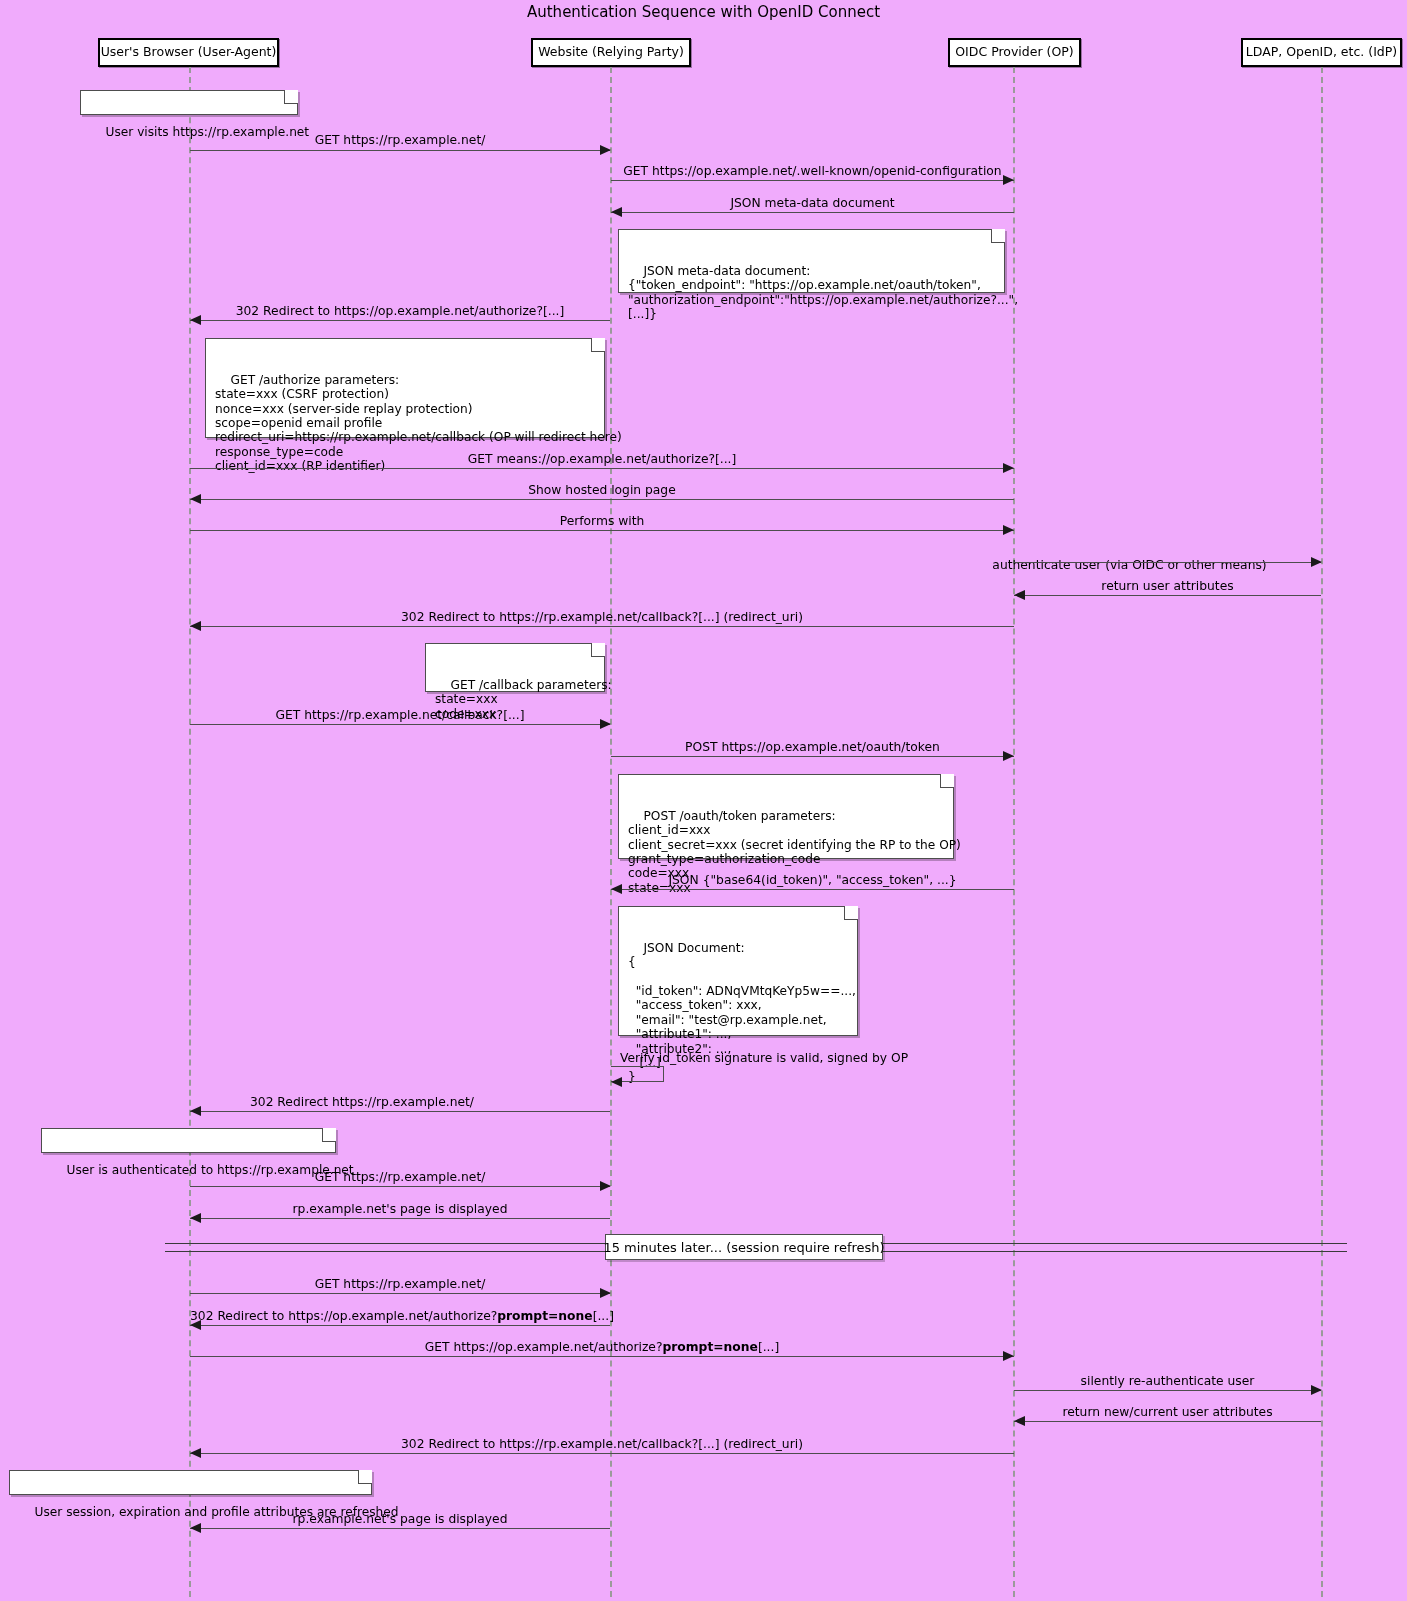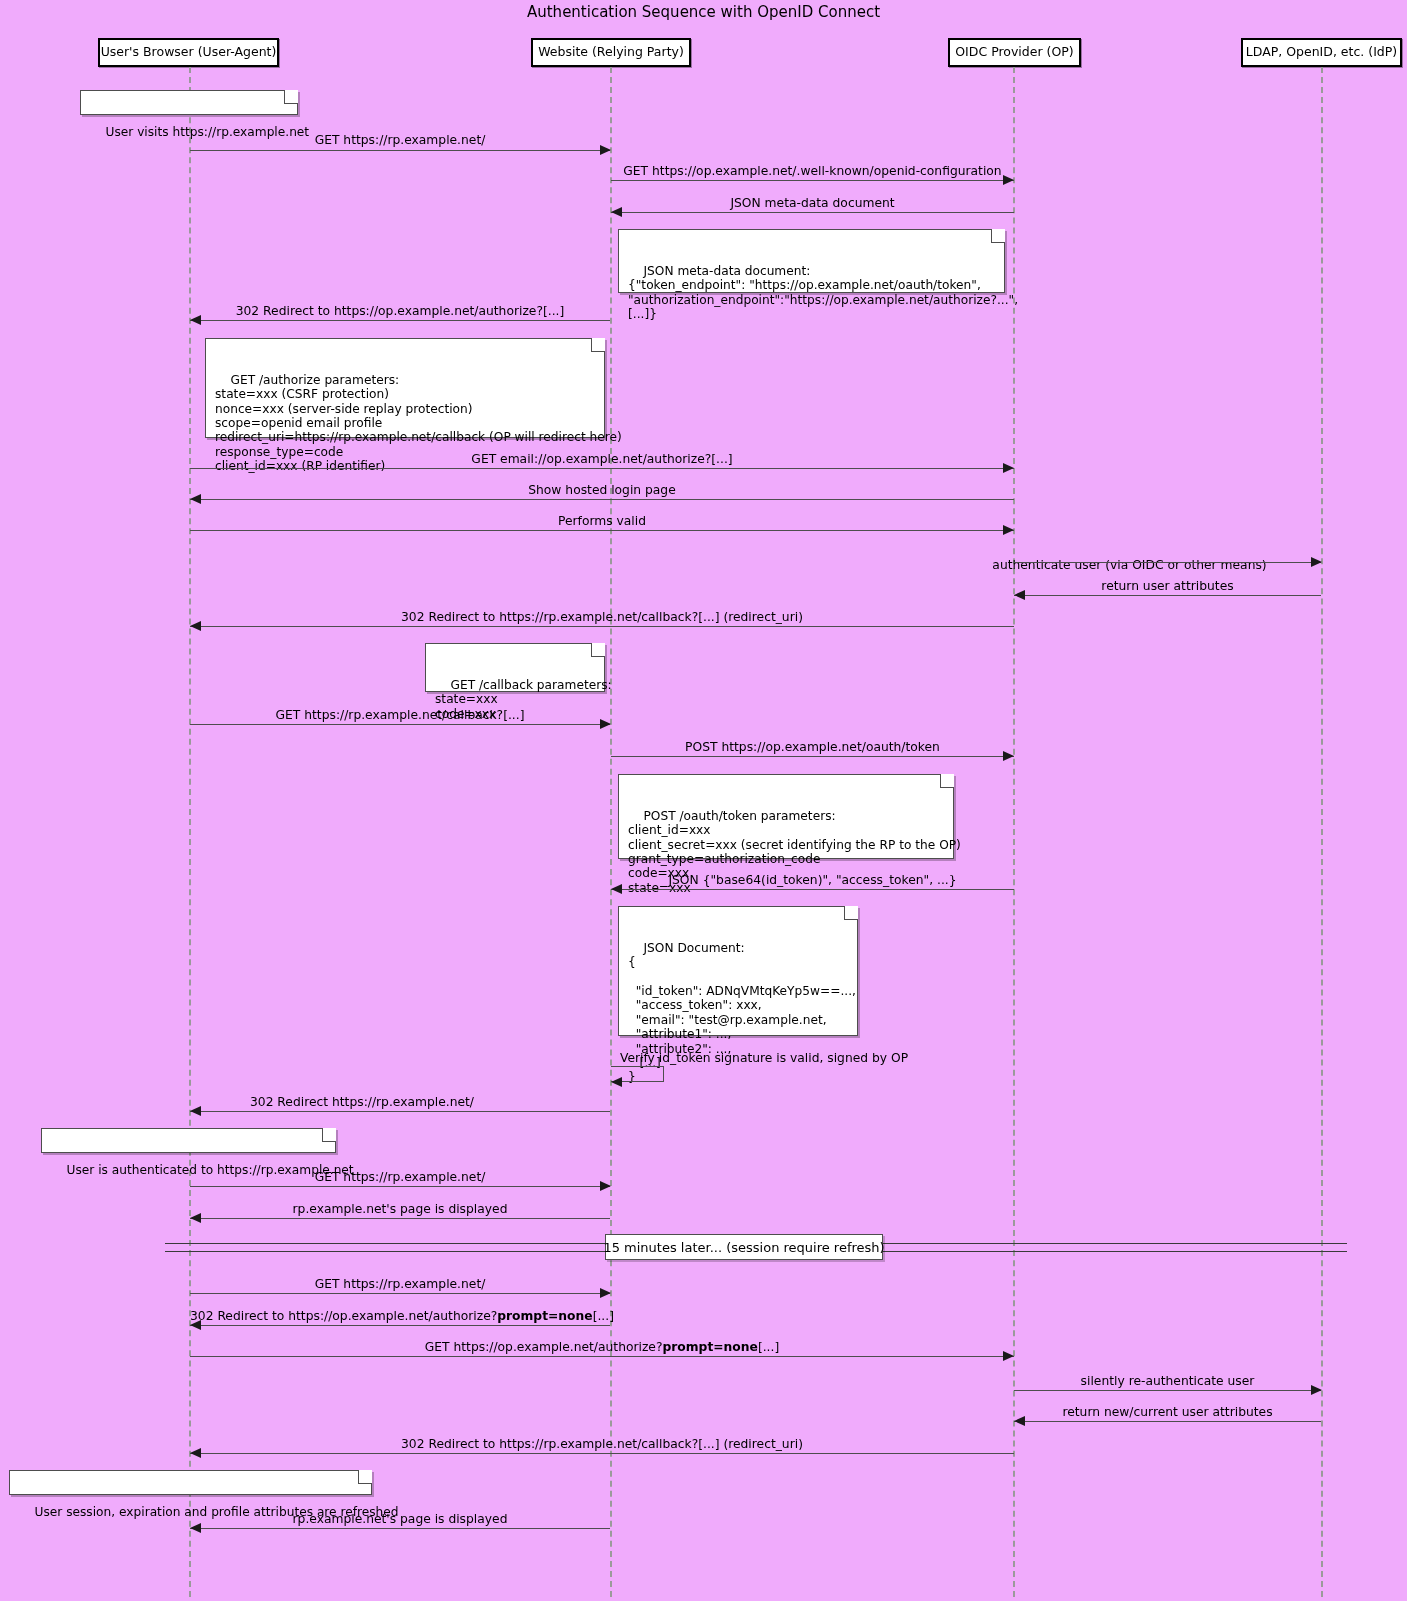--- a/index.html
+++ b/index.html
@@ -100,29 +100,29 @@
     <span class="fold"></span>
     <span>GET /authorize parameters:
 state=xxx (CSRF protection)
 nonce=xxx (server-side replay protection)
 scope=openid email profile
 redirect_uri=https://rp.example.net/callback (OP will redirect here)
 response_type=code
 client_id=xxx (RP identifier)</span>
   </div>
 
-  <div class="msglabel" style="left:190px;top:452px;width:824px;">GET email://op.example.net/authorize?[...]</div>
+  <div class="msglabel" style="left:190px;top:452px;width:824px;">GET means://op.example.net/authorize?[...]</div>
   <div class="msg" style="left:190px;top:468px;width:824px;"></div>
   <div class="arrowR" style="left:1003px;top:463px;"></div>
 
   <div class="msglabel" style="left:190px;top:483px;width:824px;">Show hosted login page</div>
   <div class="msg" style="left:190px;top:499px;width:824px;"></div>
   <div class="arrowL" style="left:190px;top:494px;"></div>
 
-  <div class="msglabel" style="left:190px;top:514px;width:824px;">Performs valid</div>
+  <div class="msglabel" style="left:190px;top:514px;width:824px;">Performs with</div>
   <div class="msg" style="left:190px;top:530px;width:824px;"></div>
   <div class="arrowR" style="left:1003px;top:525px;"></div>
 
   <div class="msglabel" style="left:976px;top:546px;width:307px;margin-top:12px;">authenticate user (via OIDC or other means)</div>
   <div class="msg" style="left:1014px;top:562px;width:307px;"></div>
   <div class="arrowR" style="left:1311px;top:557px;"></div>
 
   <div class="msglabel" style="left:1014px;top:579px;width:307px;">return user attributes</div>
   <div class="msg" style="left:1014px;top:595px;width:307px;"></div>
   <div class="arrowL" style="left:1014px;top:590px;"></div>

